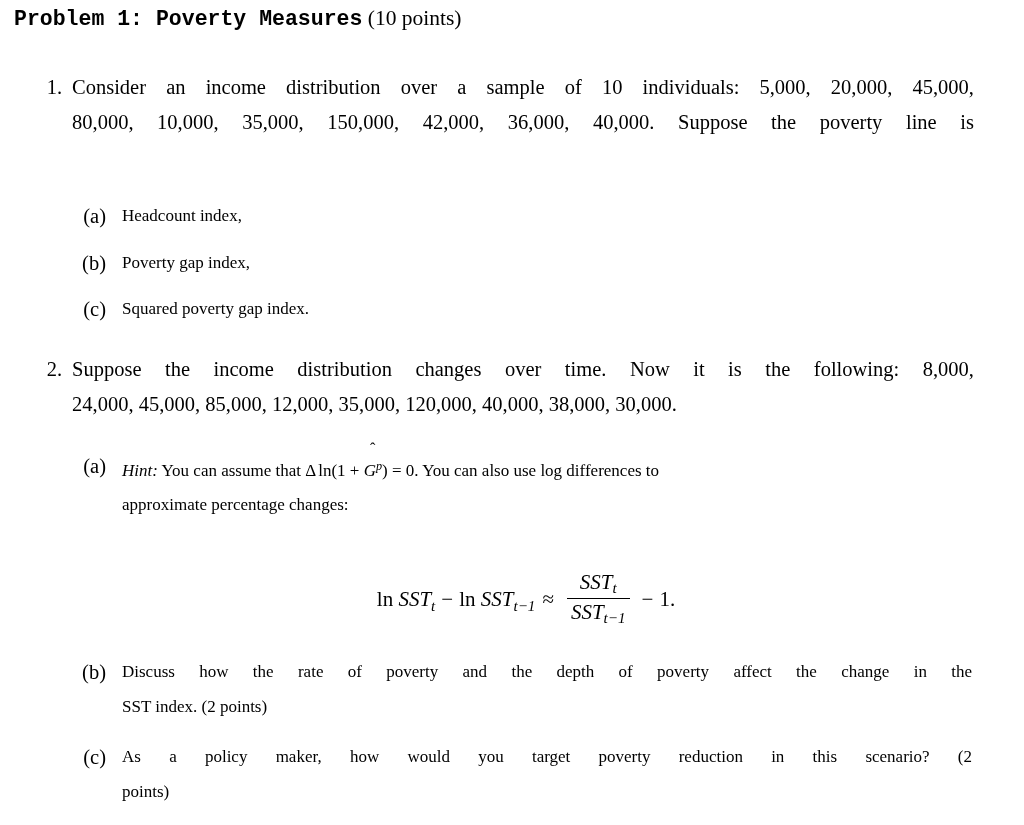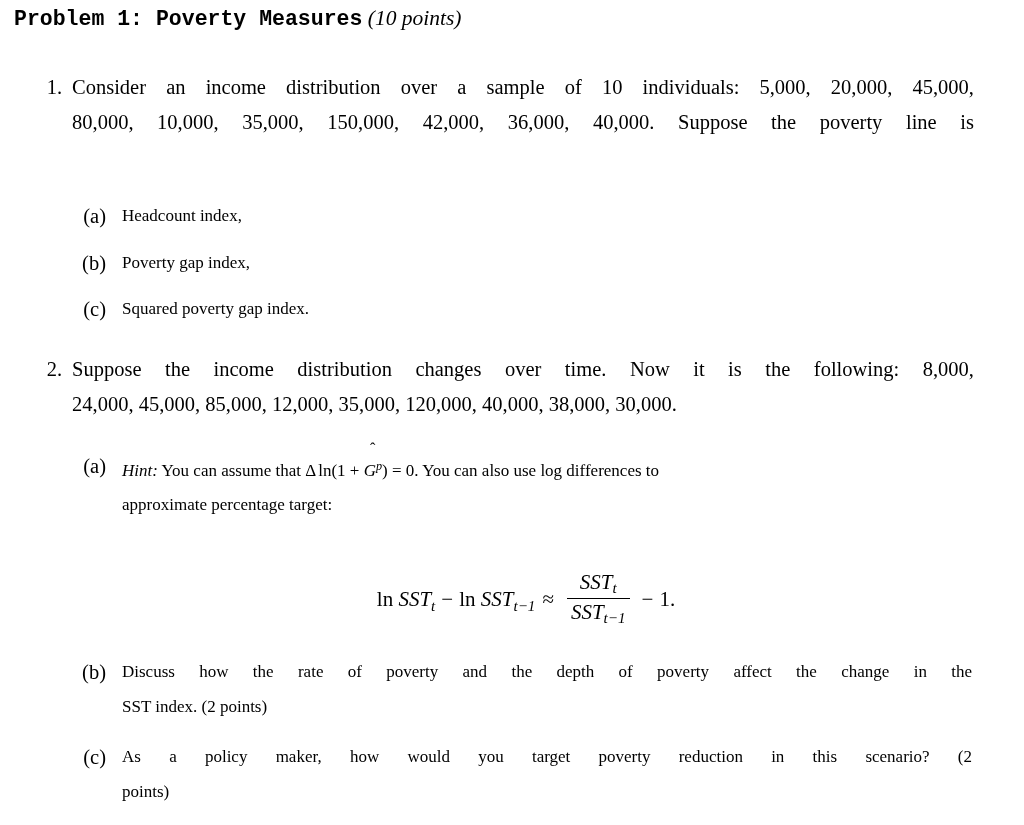--- a/index.html
+++ b/index.html
@@ -34,21 +34,20 @@
     font-size: 21.5px;
     line-height: 26px;
     white-space: nowrap;
   }
   .doc-title .title-bold {
     font-weight: bold;
     font-family: Liberation Mono, monospace;
   }
   .doc-title .title-points {
     font-weight: normal;
-    font-style: italic;
   }
   .item-1 {
     position: absolute;
     left: 22px;
     width: 952px;
   }
   .item-marker {
     position: absolute;
     left: 0;
     top: 0;
@@ -224,21 +223,21 @@
       <span class="final-line">24,000, 45,000, 85,000, 12,000, 35,000, 120,000, 40,000, 38,000, 30,000.</span>
     </div>
   </div>
 
   <div class="enum-2 sub-2a">
     <div class="sub-marker">(a)</div>
     <div class="sub-body">
 
       <span class="final-line"><em>Hint:</em><span> </span><span>You can assume that</span><span> </span><span class="math"><span>Δ</span><span class="mop" style="margin-left:2px">ln</span><span>(1 +</span><span> </span><span class="hat-wrap"><span class="hat-mark">ˆ</span><span>G</span><span class="msup">p</span></span><span>) = 0.</span></span><span> </span><span>You can also use log differences to</span></span>
 
-      <span class="final-line">approximate percentage target:</span>
+      <span class="final-line">approximate percentage changes:</span>
     </div>
   </div>
 
   <div class="display-eq eq-row">
     <span class="eq-inner math">
       <span class="mop">ln</span><span> </span><span class="mi">SST</span><span class="msub">t</span><span class="eq-op">−</span><span class="mop">ln</span><span> </span><span class="mi">SST</span><span class="msub">t−1</span><span class="eq-rel">≈</span><span class="frac"><span class="num"><span class="mi">SST</span><span class="msub">t</span></span><span class="den"><span class="mi">SST</span><span class="msub">t−1</span></span></span><span class="eq-op">−</span><span>1.</span>
     </span>
   </div>
 
   <div class="enum-2 sub-2b">

